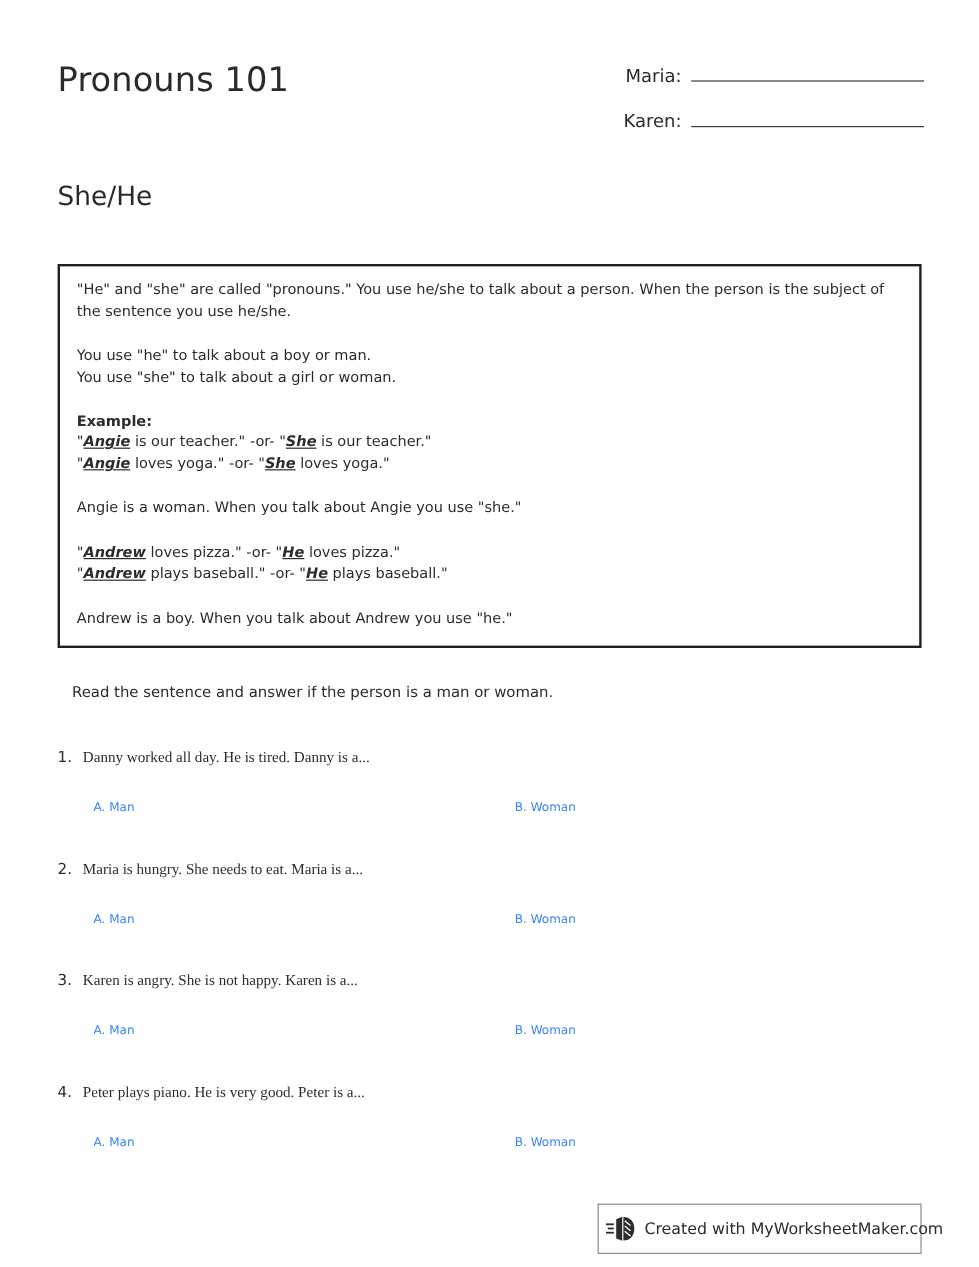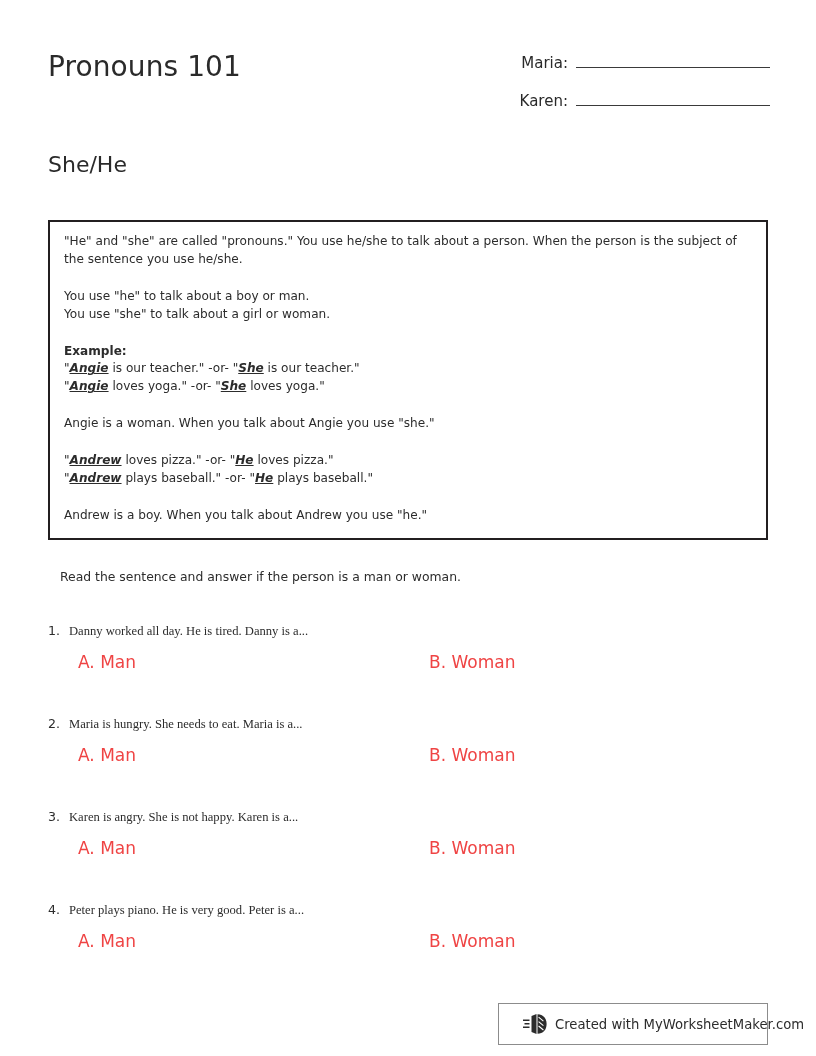--- a/index.html
+++ b/index.html
@@ -131,24 +131,24 @@
     width: 21px;
     flex: 0 0 21px;
     text-align: left;
   }
   .q-text {
     flex: 1 1 auto;
     font-family: Liberation Serif, serif;
   }
   .q-options {
     display: flex;
-    margin-top: 12px;
+    margin-top: 28px;
     padding-left: 30px;
-    font-size: 17px;
-    color: #ef4444;
+    font-size: 10px;
+    color: #3b82f6;
   }
   .opt {
     white-space: nowrap;
   }
   .opt-a {
     width: 351px;
     flex: 0 0 351px;
   }
   .opt-b {
     flex: 0 0 auto;
@@ -159,21 +159,21 @@
     position: absolute;
     left: 498px;
     top: 1003px;
     width: 270px;
     height: 42px;
     box-sizing: border-box;
     border: 1px solid #8c8c8c;
     background: #ffffff;
     display: flex;
     align-items: center;
-    padding-left: 24px;
+    padding-left: 6px;
   }
   .badge-icon {
     width: 26px;
     height: 24px;
     flex: 0 0 26px;
     display: block;
     margin-right: 6px;
   }
   .badge-text {
     font-size: 13.2px;

